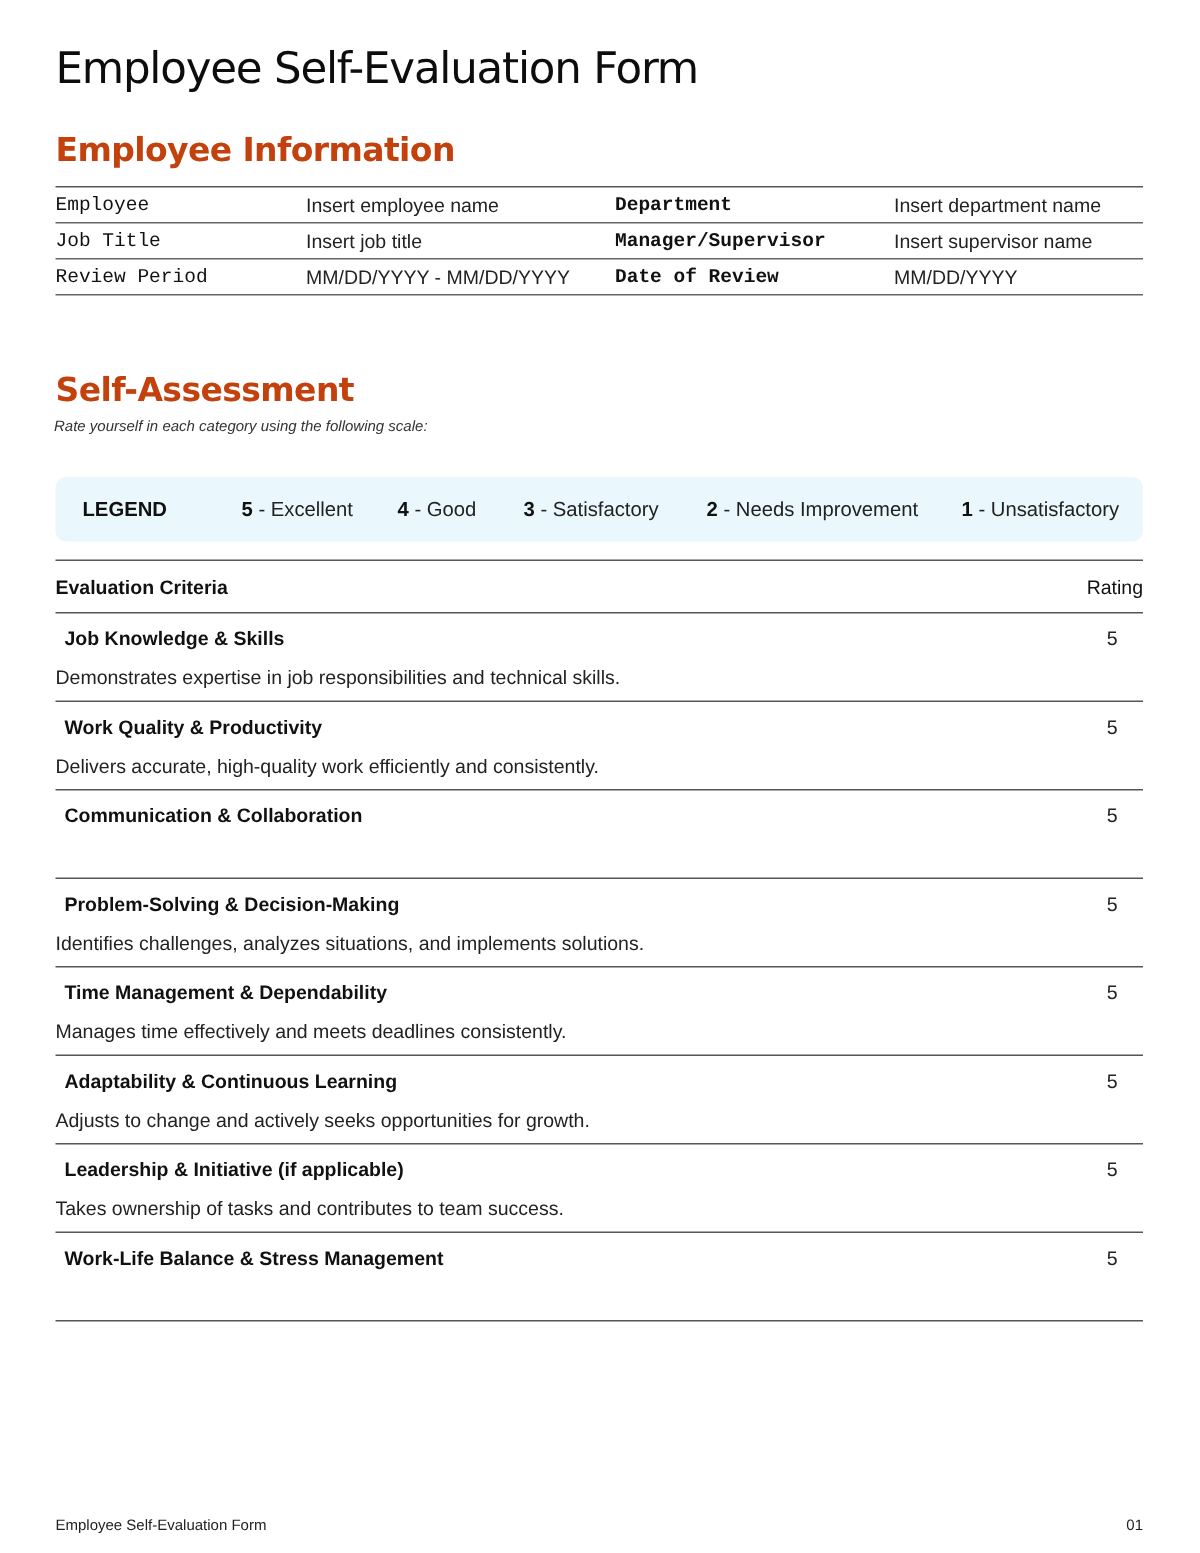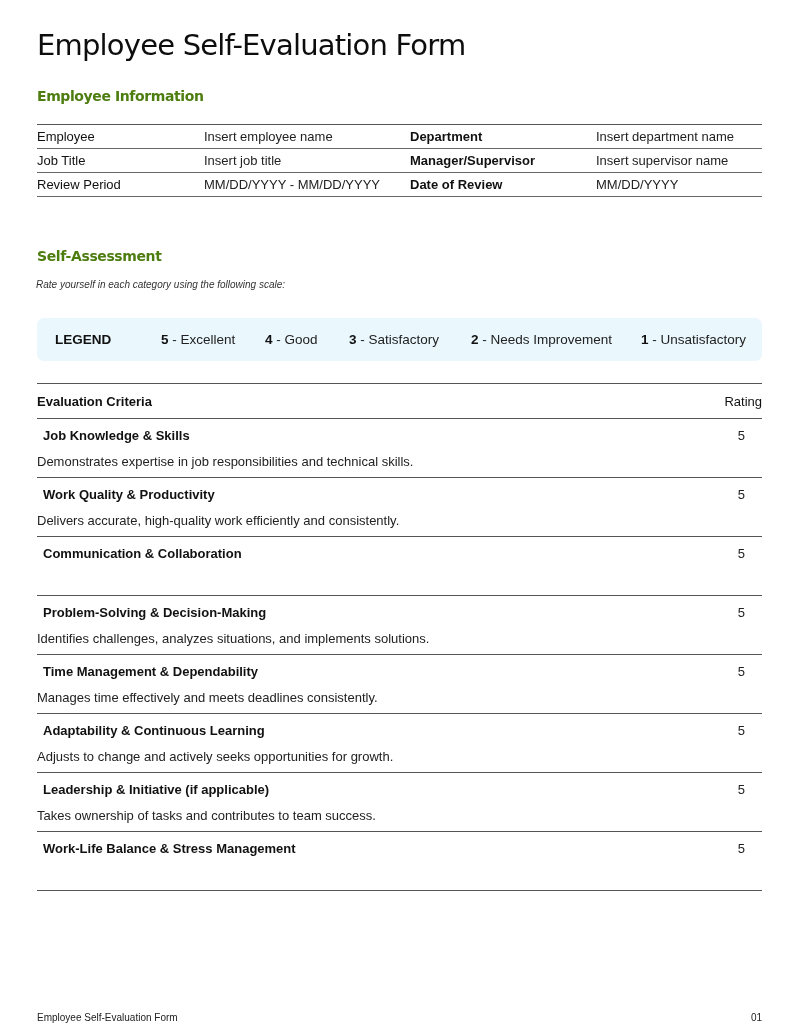--- a/index.html
+++ b/index.html
@@ -14,58 +14,58 @@
 
   .title {
     position: absolute; top: 28px; left: 0;
     font-family: "DejaVu Sans", sans-serif;
     font-size: 29px; font-weight: 500; letter-spacing: -0.8px;
     color: #0d0d0d;
   }
   .section-title {
     position: absolute; left: 0;
     font-family: "DejaVu Sans", sans-serif;
-    font-size: 14px; letter-spacing: -0.4px;
-    color: #4d7c0f;
+    font-size: 22px; letter-spacing: -0.4px;
+    color: #c2410c;
   }
   .st-info { top: 88px; }
   .st-self { top: 248px; }
 
   .info-table {
     position: absolute; top: 124px; left: 0; width: 725px;
     border-top: 1.5px solid #555;
   }
   .info-row {
     display: flex; height: 24px; align-items: center;
     border-bottom: 1.5px solid #666;
     font-size: 13px;
   }
   .info-row .c1 { width: 167px; font-weight: normal; color: #111; }
   .info-row .c2 { width: 206px; color: #222; }
   .info-row .c3 { width: 166px; color: #111; }
   .info-row .c4 { flex: 1; color: #222; margin-left: 20px; }
-  .lbl { font-weight: 600; }
+  .lbl { font-weight: 600; font-family: Liberation Mono, monospace; }
 
   .subtitle {
     position: absolute; top: 279px; left: -1px;
     font-size: 10px; font-style: italic; color: #333;
   }
 
   .legend {
     position: absolute; top: 318px; left: 0; width: 725px; height: 43px;
     background: #eaf7fd; border-radius: 7px;
     display: flex; align-items: center;
     font-size: 13.5px; color: #222; padding-left: 42px;
   }
   .legend .lg-label { position: absolute; left: 18px; font-weight: bold; color: #111; }
   .legend .lg-item { position: absolute; white-space: nowrap; }
   .legend .lg-item b { color: #111; }
 
   .eval {
-    position: absolute; top: 383px; left: 0; width: 725px;
+    position: absolute; top: 373px; left: 0; width: 725px;
     border-top: 1.5px solid #555;
   }
   .eval-head {
     height: 35px; display: flex; align-items: center; justify-content: space-between;
     border-bottom: 1.5px solid #555; font-size: 13px; font-weight: 600; color: #111;
   }
   .eval-head .rh { font-weight: normal; color: #111; }
   .eval-row {
     position: relative; height: 59px;
     border-bottom: 1.5px solid #555;

